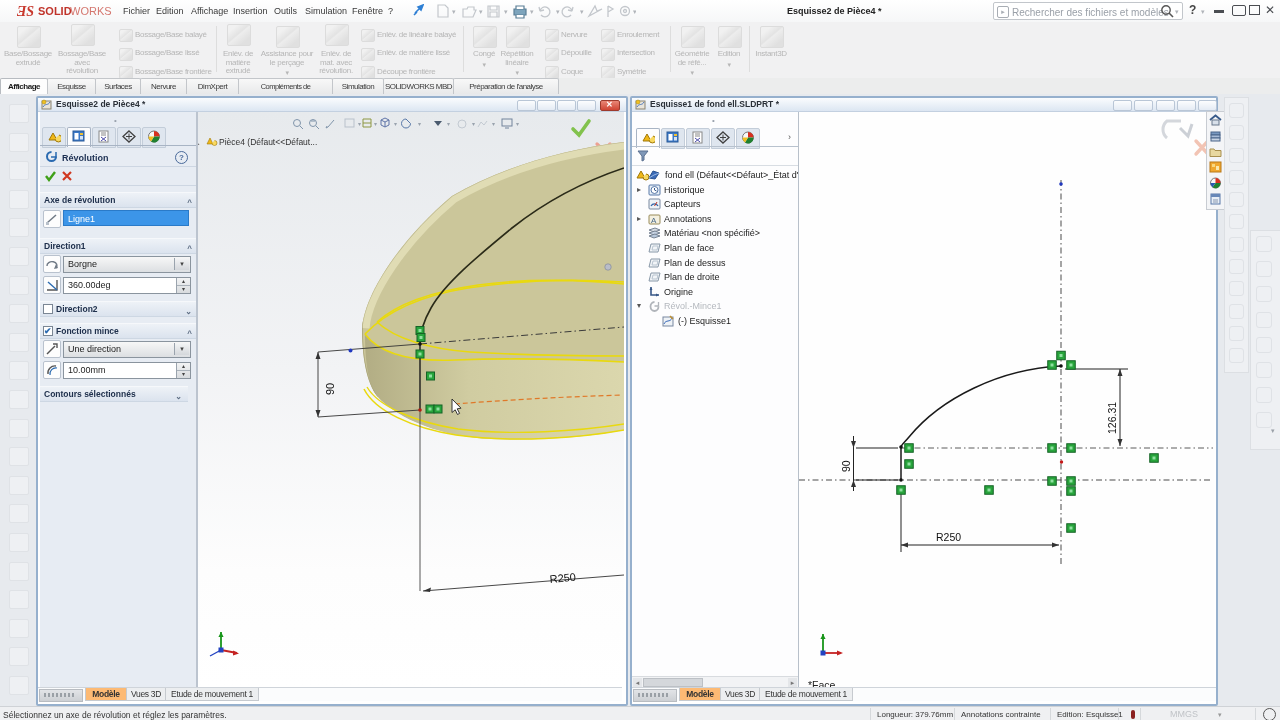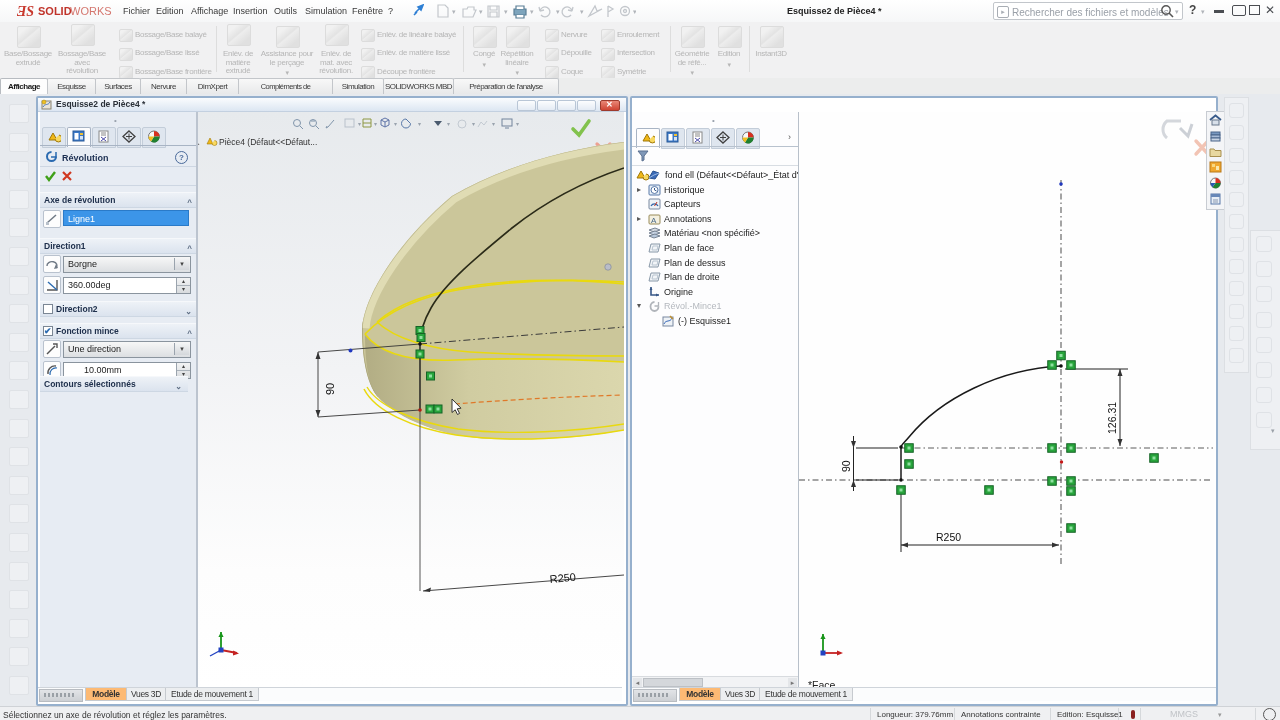--- a/index.html
+++ b/index.html
@@ -313,25 +313,25 @@
         </div>
   <div class="abs pmibox" style="left:3px;top:228px"><svg width="16" height="16">
             <path d="M3,13 L11,5" stroke="#555" stroke-width="1.4"></path>
             <path d="M9,3 l4,0 l0,4" fill="none" stroke="#555" stroke-width="1.4"></path>
           </svg></div>
   <div class="abs combo" style="left:23px;top:229px;width:126px"><span style="padding-left:4px">Une direction</span><div class="abs" style="right:1px;top:1px;width:14px;height:12px;background:linear-gradient(#f4f5f6,#d4d7db);border-left:1px solid #9aa3ad;text-align:center;font-size:7px;line-height:12px;color:#444">▾</div></div>
   <div class="abs pmibox" style="left:3px;top:249px"><svg width="16" height="16">
             <path d="M4,12 a7,7 0 0,1 8,-8" fill="none" stroke="#555" stroke-width="1.4"></path>
             <path d="M6,13 a6,6 0 0,1 7,-7" fill="none" stroke="#2a6ab0" stroke-width="1.2"></path>
           </svg></div>
-  <div class="abs spin" style="left:23px;top:250px;width:126px"><span style="padding-left:20px">10.00mm</span><div class="spinbtn">
+  <div class="abs spin" style="left:23px;top:250px;width:126px"><span style="padding-left:4px">10.00mm</span><div class="spinbtn">
             <div style="text-align:center;font-size:6px;color:#444;line-height:7px">▴</div>
             <div style="text-align:center;font-size:6px;color:#444;line-height:7px;border-top:1px solid #aab2ba">▾</div>
           </div></div>
-  <div class="abs pmgh" style="left:0;top:264px;width:148px;height:14px;line-height:14px">
+  <div class="abs pmgh" style="left:0;top:274px;width:148px;height:14px;line-height:14px">
           <span style="position:absolute;left:4px">Contours sélectionnés</span>
           <span class="chev" style="top:3px">⌄</span>
         </div>
   </div>
   <div class="abs" style="left:158px;top:14px;width:2px;height:575px;background:#bcc4cf"></div>
       <div id="vpL" class="abs" style="left:160px;top:14px;width:426px;height:575px;background:linear-gradient(#e7eaed 0%,#f2f3f5 45%,#fdfdfd 80%,#ffffff 100%)"><svg width="426" height="575" viewBox="198 112 426 575">
 <defs>
 <clipPath id="domec">
               <path d="M362,328 C365,292 402,238 452,196 C500,168 560,150 624,142 L624,430 C590,437 540,441 490,439 C445,437 398,420 377,396 C366,382 362,355 362,328 Z"></path>
             </clipPath>
@@ -447,20 +447,33 @@
   <div class="abs tabbar" style="left:0;top:589px;width:584px">
         <div class="abs" style="left:1px;top:1px;width:42px;height:11px;background:linear-gradient(#e2e4e7,#cdd0d4);border:1px solid #b8bcc1">
           <div style="margin-top:3px;margin-left:4px;width:32px;height:4px;background:repeating-linear-gradient(90deg,#9aa0a6 0,#9aa0a6 2px,transparent 2px,transparent 4px)"></div>
         </div>
         <div class="abs btab act" style="left:47px;width:40px">Modèle</div>
         <div class="abs btab" style="left:88px;width:38px">Vues 3D</div>
         <div class="abs btab" style="left:127px;width:92px">Etude de mouvement 1</div>
       </div>
   </div>
   <div class="win" style="left:630px;top:2px;width:584px;height:606px">
+  <div class="abs wtitle">
+        <svg class="abs" style="left:3px;top:1px" width="12" height="11">
+          <rect x="1" y="2" width="9" height="8" fill="#e8e4da" stroke="#8a8370"></rect>
+          <path d="M2,8 C4,4 7,7 9,3" stroke="#4a76b8" fill="none"></path>
+          <circle cx="3" cy="3" r="2" fill="#f0c020" stroke="#a88a10" stroke-width="0.5"></circle>
+        </svg>
+        <span class="abs txt" style="left:18px;top:1px">Esquisse1 de fond ell.SLDPRT *</span>
+        <div class="wbtn abs" style="left:481px"></div>
+        <div class="wbtn abs" style="left:502px"></div>
+        <div class="wbtn abs" style="left:524px"></div>
+        <div class="wbtn abs" style="left:545px"></div>
+        <div class="wbtn abs" style="left:566px"></div>
+      </div>
   <div class="abs" style="left:0px;top:14px;width:166px;height:575px;background:#fdfdfe">
   <div class="abs" style="left:80px;top:4px;color:#9aa2ad;font-size:8px">•</div>
   <div class="abs" style="left:4px;top:16px;width:22px;height:17px;background:#fdfdfe;border:1px solid #a8b4c4;border-bottom:none;border-radius:2px 2px 0 0;text-align:center;padding-top:2px"><svg width="14" height="13">
             <path d="M2,10 l4,-7 l4,7 z" fill="#f0b818" stroke="#a07808"></path>
             <path d="M8,9 a3.5,3.5 0 1,0 4,-4" fill="#f8d860" stroke="#a07808"></path>
           </svg></div>
   <div class="abs" style="left:29px;top:16px;width:22px;height:17px;background:#dfe6ef;border:1px solid #c3cdd9;border-radius:2px 2px 0 0;text-align:center;padding-top:2px"><svg width="14" height="13">
             <rect x="1" y="1" width="11" height="10" fill="#3a78c8" stroke="#2a5a98"></rect>
             <rect x="2.5" y="3" width="4" height="6.5" fill="#fff"></rect>
             <rect x="8" y="3" width="3" height="2" fill="#f0c030"></rect>

